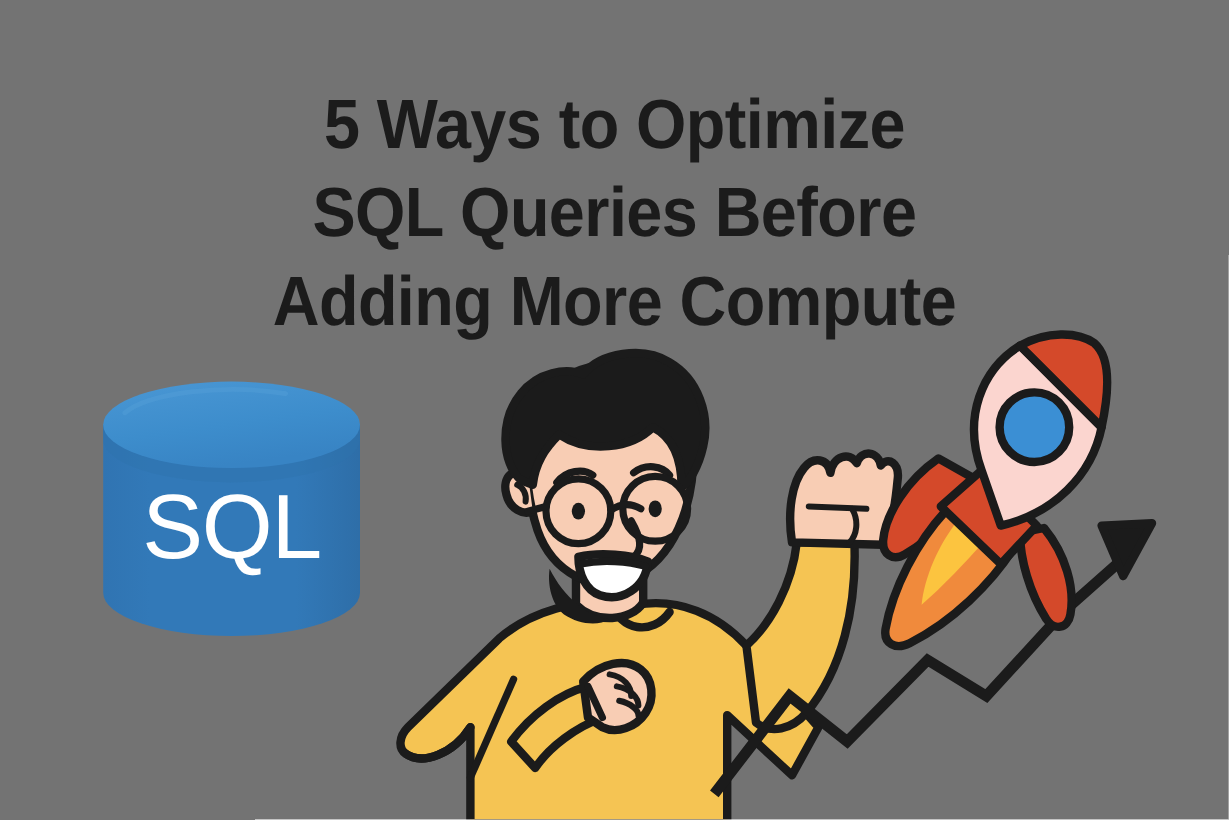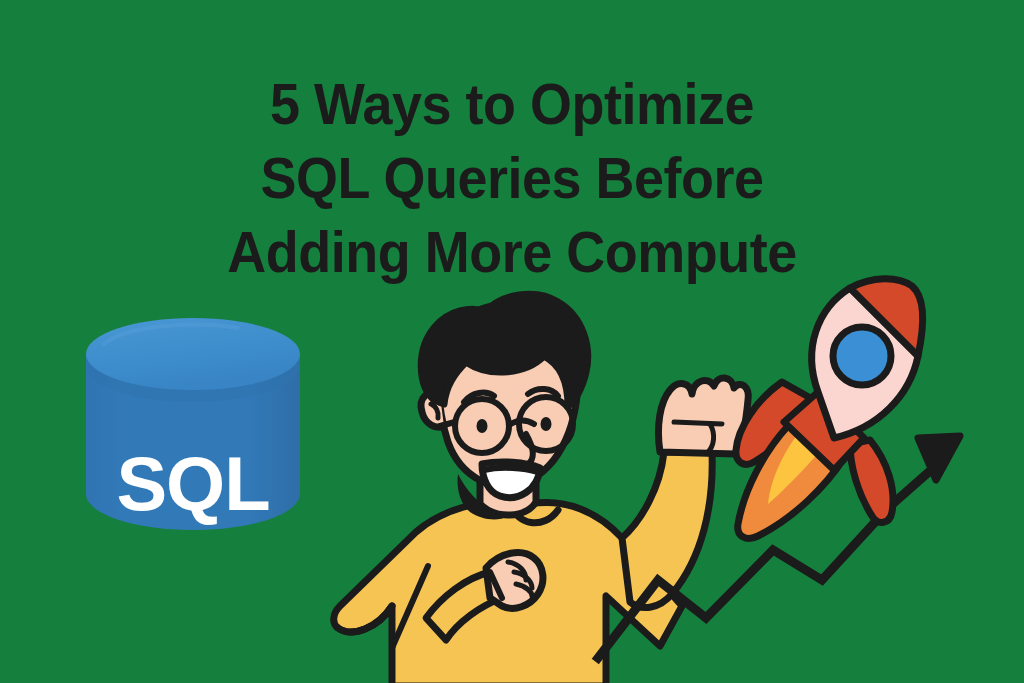--- a/index.html
+++ b/index.html
@@ -10,21 +10,21 @@
   }
   body {
     font-family: "Liberation Sans", sans-serif;
   }
 
   #banner {
     position: relative;
     width: 1024px;
     height: 683px;
     overflow: hidden;
-    background: #15803d;
+    background: #737373;
   }
 
   #headline {
     position: absolute;
     left: 0;
     top: 28px;
     width: 1024px;
     text-align: center;
     color: #1b1b1b;
     font-family: "Liberation Sans", sans-serif;
@@ -55,26 +55,25 @@
   .art svg { display: block; overflow: visible; }
 
   #sql-label {
     position: absolute;
     left: 78px;
     top: 400px;
     width: 230px;
     text-align: center;
     color: #ffffff;
     font-family: "Liberation Sans", sans-serif;
-    font-weight: bold;
+    font-weight: normal;
     font-size: 76px;
     line-height: 80px;
     letter-spacing: -1px;
     pointer-events: none;
-    margin-top: 44px;
   }
 </style>
 </head>
 <body>
 
 <div id="banner">
 
   <h1 id="headline">
     <span class="hl-line">5 Ways to Optimize</span>
     <span class="hl-line">SQL Queries Before</span>

